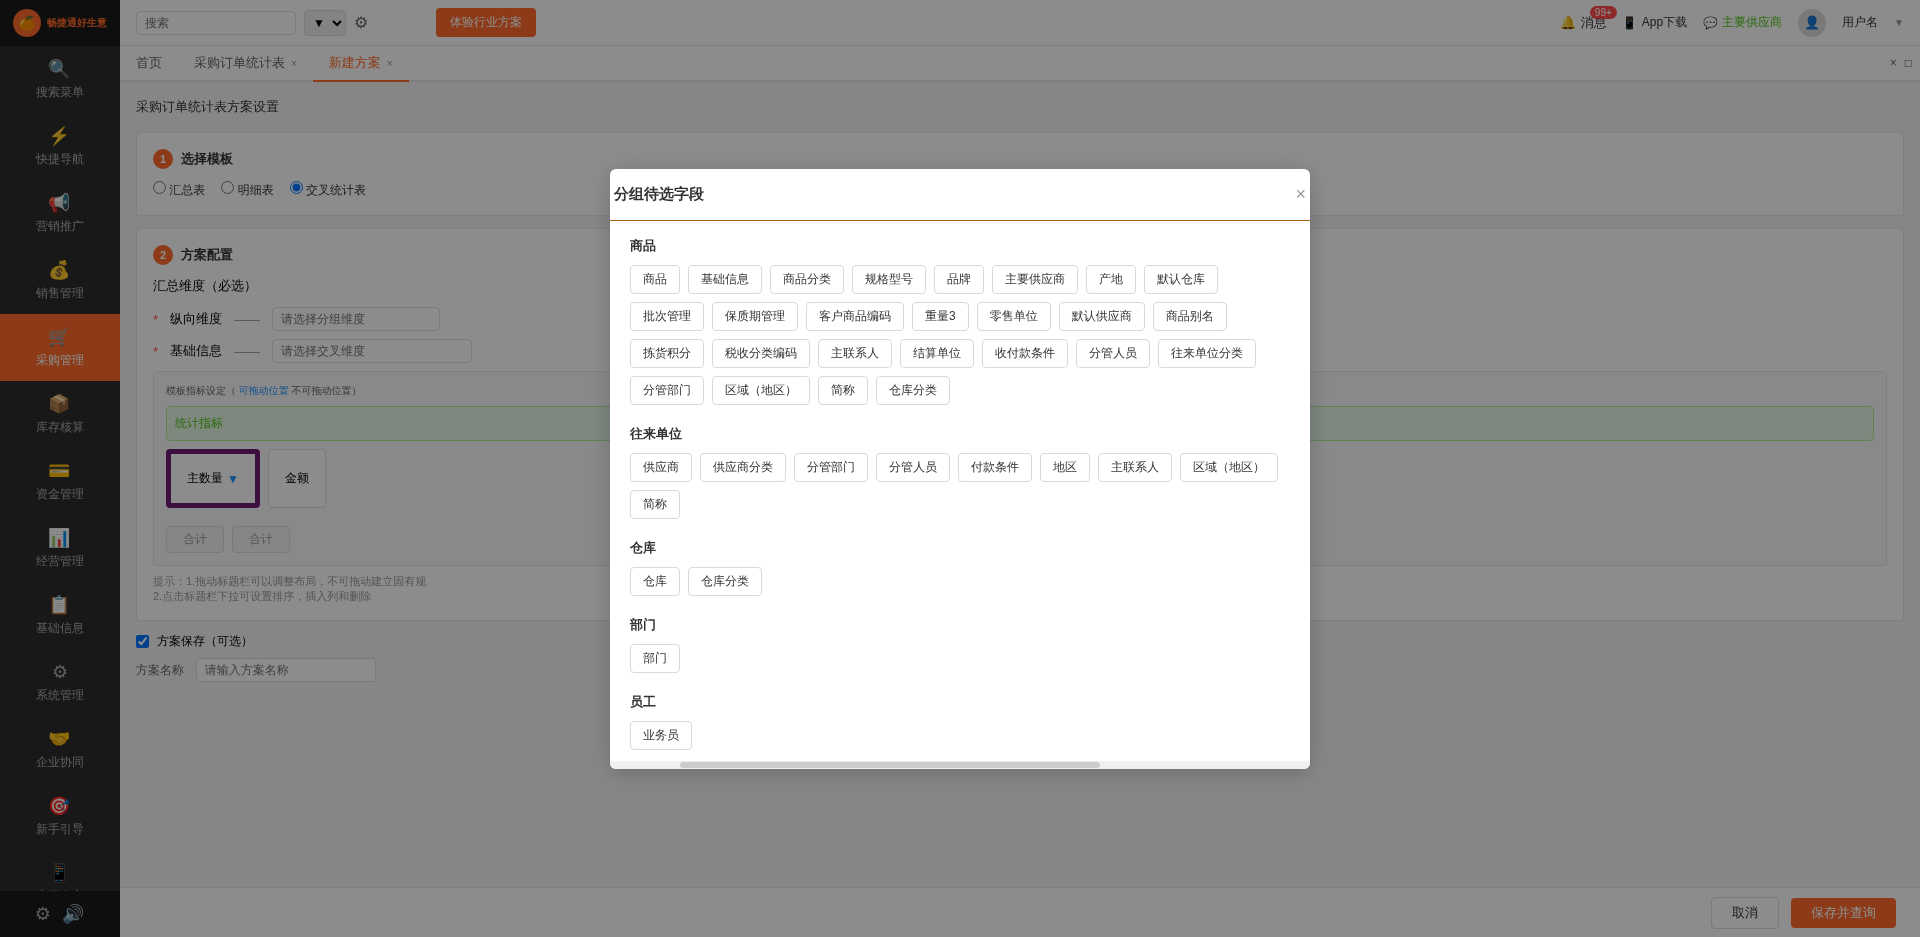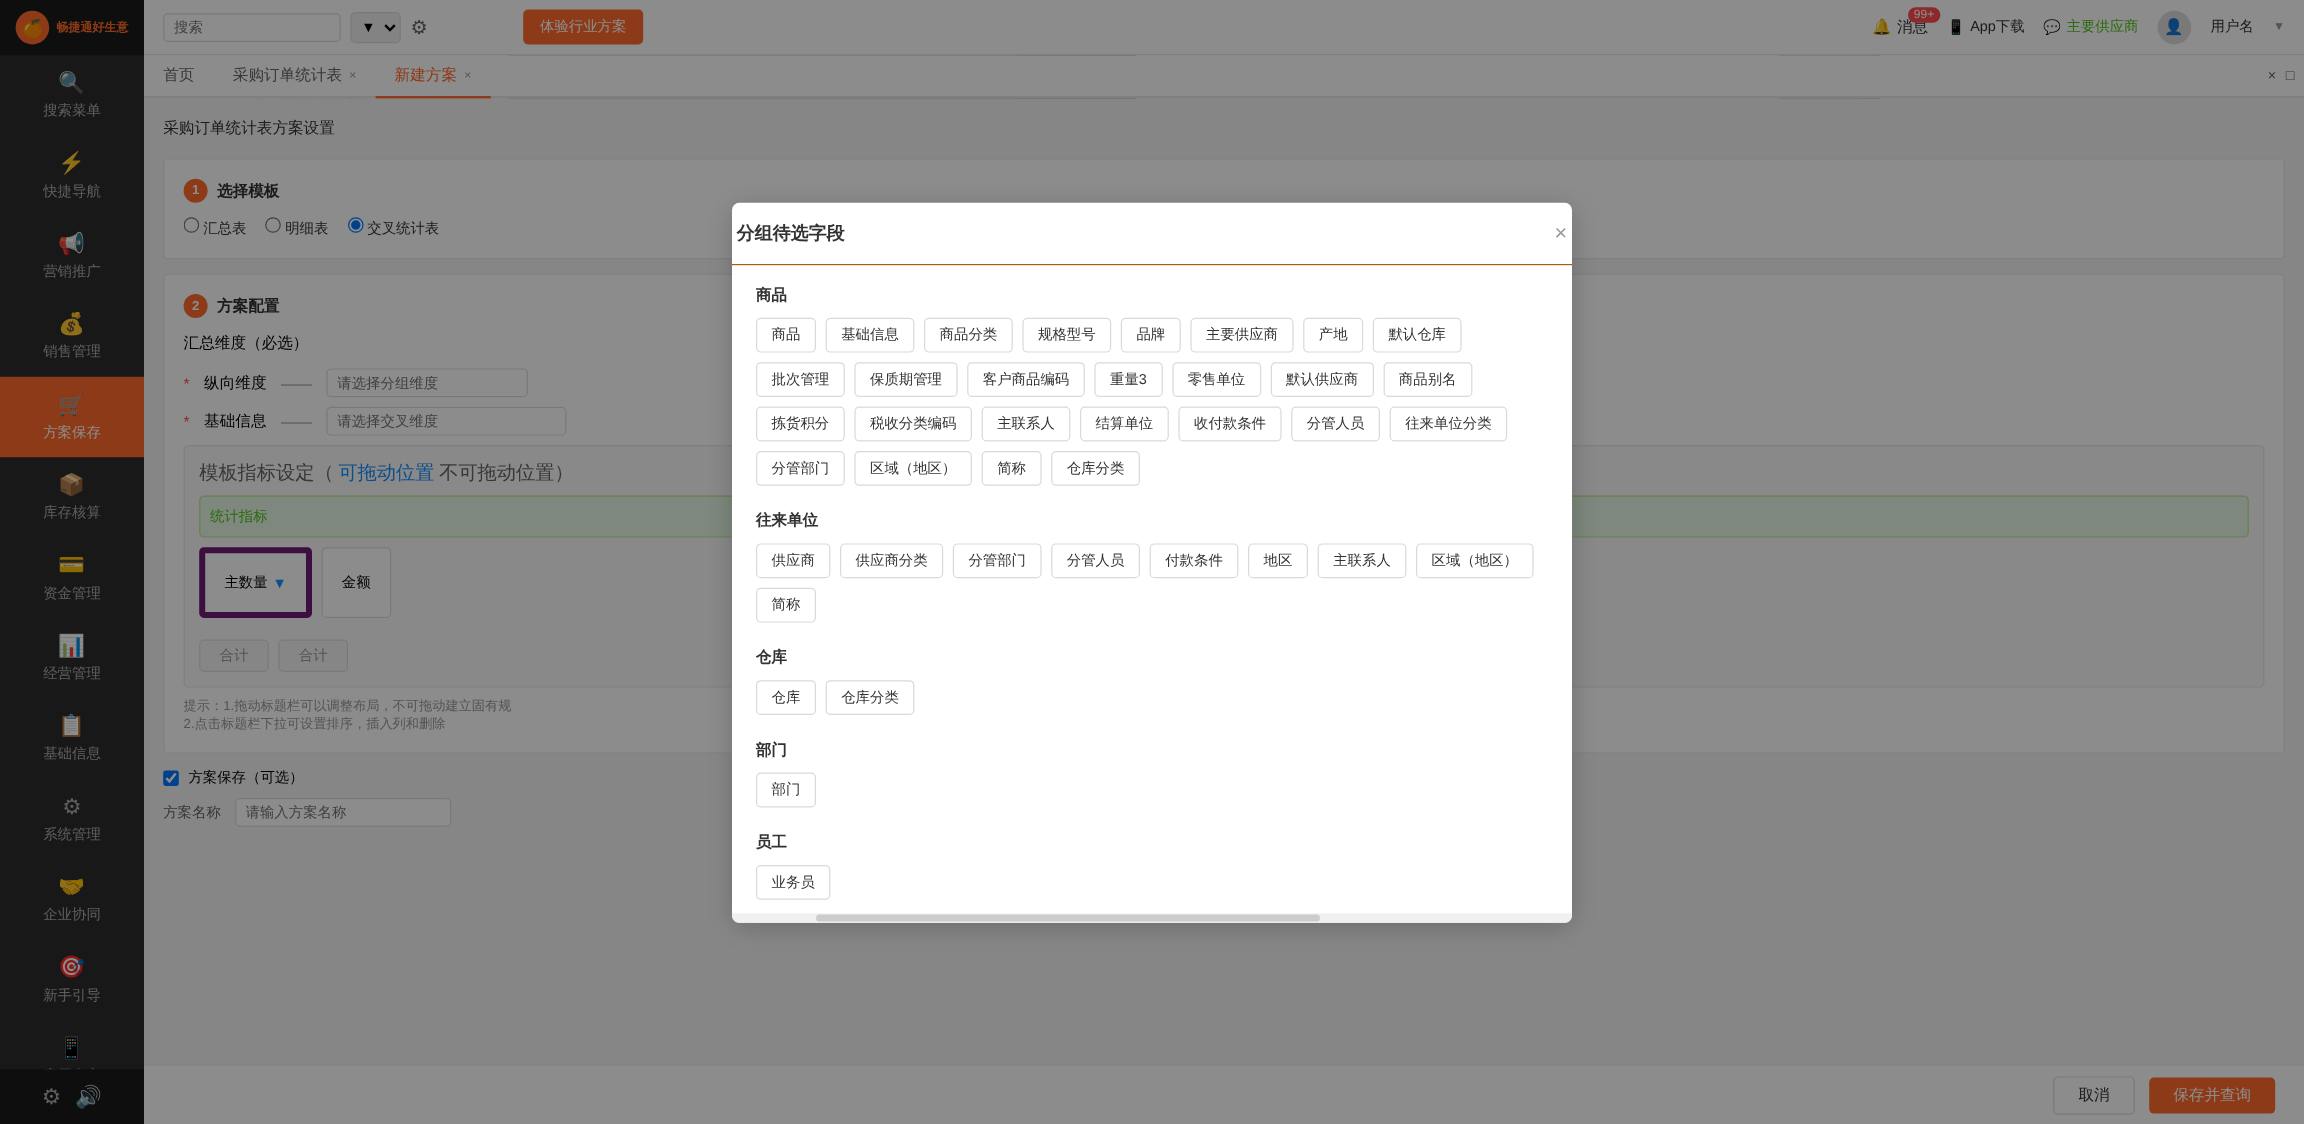--- a/index.html
+++ b/index.html
@@ -265,21 +265,21 @@
       <div class="sidebar-item">
         <span class="sidebar-icon">📢</span>
       <span>营销推广</span>
       </div>
       <div class="sidebar-item">
         <span class="sidebar-icon">💰</span>
       <span>销售管理</span>
       </div>
       <div class="sidebar-item active">
         <span class="sidebar-icon">🛒</span>
-      <span>方案保存</span>
+      <span>采购管理</span>
       </div>
       <div class="sidebar-item">
         <span class="sidebar-icon">📦</span>
       <span>库存核算</span>
       </div>
       <div class="sidebar-item">
         <span class="sidebar-icon">💳</span>
       <span>资金管理</span>
       </div>
       <div class="sidebar-item">
@@ -311,21 +311,21 @@
       </div>
     </div>
   <div class="sidebar-bottom">
     <button class="sidebar-bottom-btn">⚙</button>
     <button class="sidebar-bottom-btn">🔊</button>
   </div>
 </div>
 
 <div class="topbar" style="left:120px;">
   <div class="topbar-search">
-    <input type="text" placeholder="搜索" style="width: 148px;">
+    <input type="text" placeholder="搜索" style="width: 160px;">
     <select>
       <option>▼</option>
     </select>
     <button class="gear-btn">⚙</button>
   </div>
   <button class="experience-btn">体验行业方案</button>
   <div class="topbar-right">
     <div class="topbar-notification">
       <span>🔔</span>
       <span>消息</span>
@@ -394,21 +394,21 @@
       <span style="color:#999;">——</span>
       <input type="text" placeholder="请选择分组维度" style="border: 1px solid rgb(221, 221, 221); padding: 4px 8px; border-radius: 4px; font-size: 12px; width: 168px;">
     </div>
     <div style="display:flex; align-items:center; gap:12px; margin-bottom:8px;">
       <span style="color:#ff4d4f;">*</span>
       <span>基础信息</span>
       <span style="color:#999;">——</span>
       <input type="text" placeholder="请选择交叉维度" style="border: 1px solid rgb(221, 221, 221); padding: 4px 8px; border-radius: 4px; font-size: 12px; width: 200px;">
     </div>
     <div style="background:#f9f9f9; border:1px solid #e8e8e8; border-radius:4px; padding:12px; margin-top:8px;">
-      <div style="font-size:16px; color:#666; margin-bottom:8px;font-family:Liberation Serif, serif;">
+      <div style="font-size:10px; color:#666; margin-bottom:8px;">
         <span>模板指标设定（</span>
         <span style="color:#1890ff; cursor:pointer;">可拖动位置</span>
         <span>不可拖动位置）</span>
       </div>
       <div style="background:#e6f7e6; border:1px solid #b7eb8f; border-radius:4px; padding:8px; font-size:12px; color:#52c41a; margin-bottom:8px;">
         <span>统计指标</span>
       </div>
       <div style="display:flex; gap:8px;">
         <div style="border:5px solid #701a75; border-radius:4px; padding:6px 16px; font-size:12px; background:#fff; display:flex; align-items:center; gap:4px;">
           <span>主数量</span>

